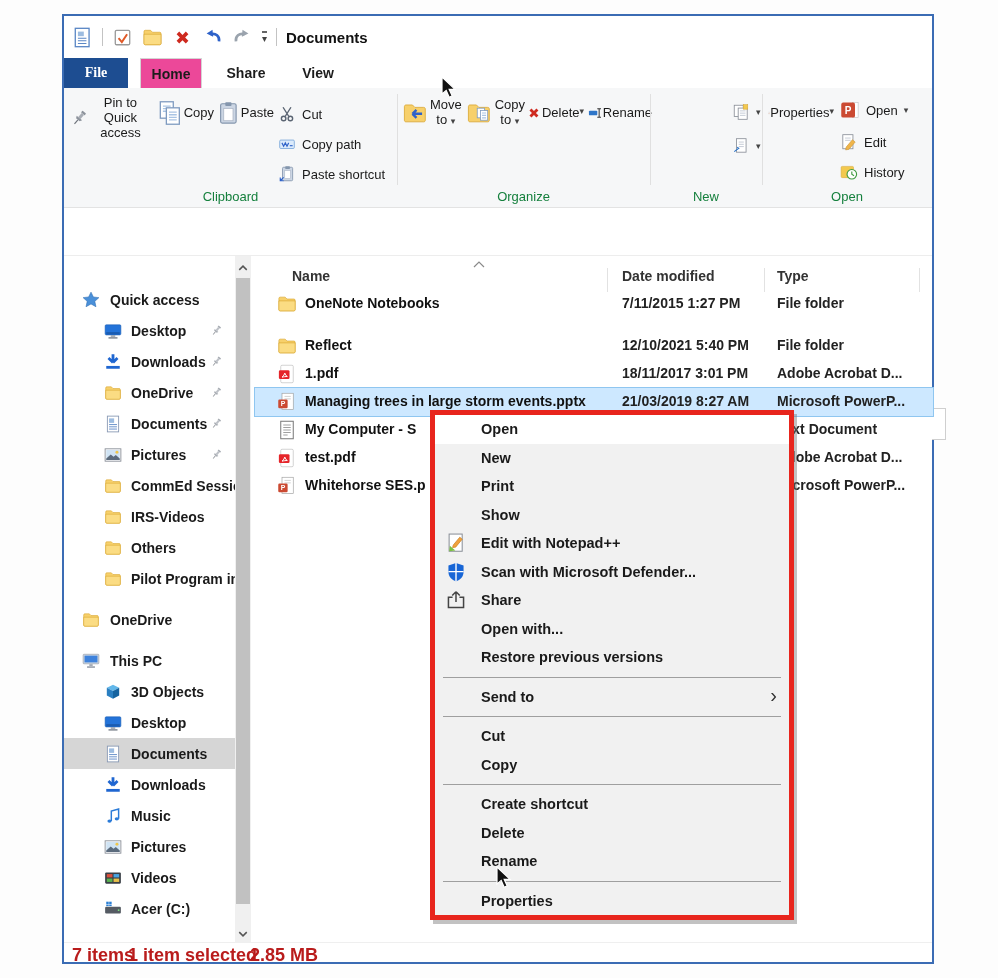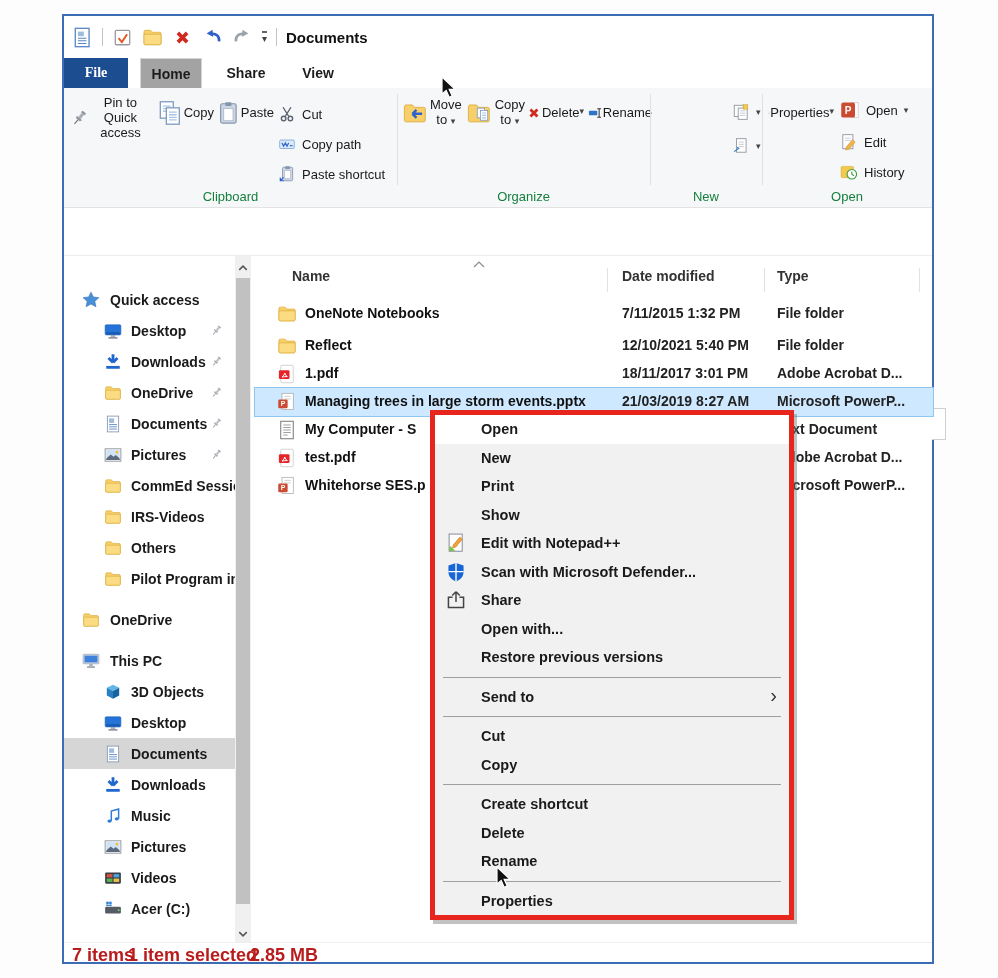--- a/index.html
+++ b/index.html
@@ -12,21 +12,21 @@
   .titlebar { position:absolute; left:0; top:0; right:0; height:42px; display:flex; align-items:center; padding-left:8px; gap:9px; background:#fff; }
   .qat-ic { width:21px; height:21px; }
   .vsep { width:1px; height:18px; background:#c3c3c3; }
   .qat-dn { font-size:10px; color:#444; line-height:1; border-top:2px solid #666; padding-top:1px; }
   .wtitle { font-size:15px; font-weight:600; color:#111; }
 
   
   .tabrow { position:absolute; left:0; top:42px; right:0; height:30px; background:#fff; }
   .tab { position:absolute; top:0; height:30px; display:flex; align-items:center; justify-content:center; font-size:14px; font-weight:600; color:#1c1c1c; cursor:default; }
   .tab-file { left:0; width:64px; background:#1d4d91; color:#fff;font-family:Liberation Serif, serif; }
-  .tab-home { left:76px; width:62px; background:#a3a3a3; border:1px solid #d4d4d4; border-bottom:none; }
+  .tab-home { left:76px; width:62px; background:#ec4899; border:1px solid #d4d4d4; border-bottom:none; }
   .tab-share { left:152px; width:60px; }
   .tab-view { left:226px; width:56px; }
 
   
   .ribbon { position:absolute; left:0; top:72px; right:0; height:120px; background:#f6f7f8; border-bottom:1px solid #e3e3e3; }
   .gdiv { position:absolute; top:6px; bottom:22px; width:1px; background:#e0e0e0; }
   .grp-label { position:absolute; bottom:3px; text-align:center; font-size:13px; color:#15803d; }
   .bb { position:absolute; top:5px; display:flex; flex-direction:row; align-items:center; }
   .bb .ic { width:34px; height:34px; margin-top:3px; }
   .bb .lb { margin-top:3px; font-size:13px; color:#1a1a1a; text-align:center; line-height:1.15; }
@@ -615,27 +615,27 @@
         <span class="fh" style="left:41px">Name</span>
         <span class="fh-sort"><svg viewBox="0 0 32 22">
               <path d="M6 16L16 6l10 10" stroke="#8a8a8a" stroke-width="2.4" fill="none"></path>
             </svg></span>
         <span class="fh" style="left:371px">Date modified</span>
         <span class="fh" style="left:526px">Type</span>
         <span class="hline" style="left:356px"></span>
         <span class="hline" style="left:513px"></span>
         <span class="hline" style="left:668px"></span>
         <div id="filelist">
-            <div class="frow" style="top: 44px; text-align: right;">
+            <div class="frow" style="top: 34px; text-align: right;">
               <span class="ficon"><svg viewBox="0 0 32 32">
                   <path d="M3 7c0-1.2.8-2 2-2h8l3 3h11c1.2 0 2 .8 2 2v15c0 1.2-.8 2-2 2H5c-1.2 0-2-.8-2-2z" fill="#f7d06b" stroke="#d8a52f"></path>
                   <path d="M3 11h26v14c0 1.2-.8 2-2 2H5c-1.2 0-2-.8-2-2z" fill="#fbdc83" stroke="#d8a52f"></path>
                 </svg></span>
               <span class="fname">OneNote Notebooks</span>
-              <span class="fdate">7/11/2015 1:32 PM</span>
+              <span class="fdate">7/11/2015 1:27 PM</span>
               <span class="ftype">File folder</span>
             </div>
             <div class="frow" style="top: 76px;">
               <span class="ficon"><svg viewBox="0 0 32 32">
                   <path d="M3 7c0-1.2.8-2 2-2h8l3 3h11c1.2 0 2 .8 2 2v15c0 1.2-.8 2-2 2H5c-1.2 0-2-.8-2-2z" fill="#f7d06b" stroke="#d8a52f"></path>
                   <path d="M3 11h26v14c0 1.2-.8 2-2 2H5c-1.2 0-2-.8-2-2z" fill="#fbdc83" stroke="#d8a52f"></path>
                 </svg></span>
               <span class="fname">Reflect</span>
               <span class="fdate">12/10/2021 5:40 PM</span>
               <span class="ftype">File folder</span>

